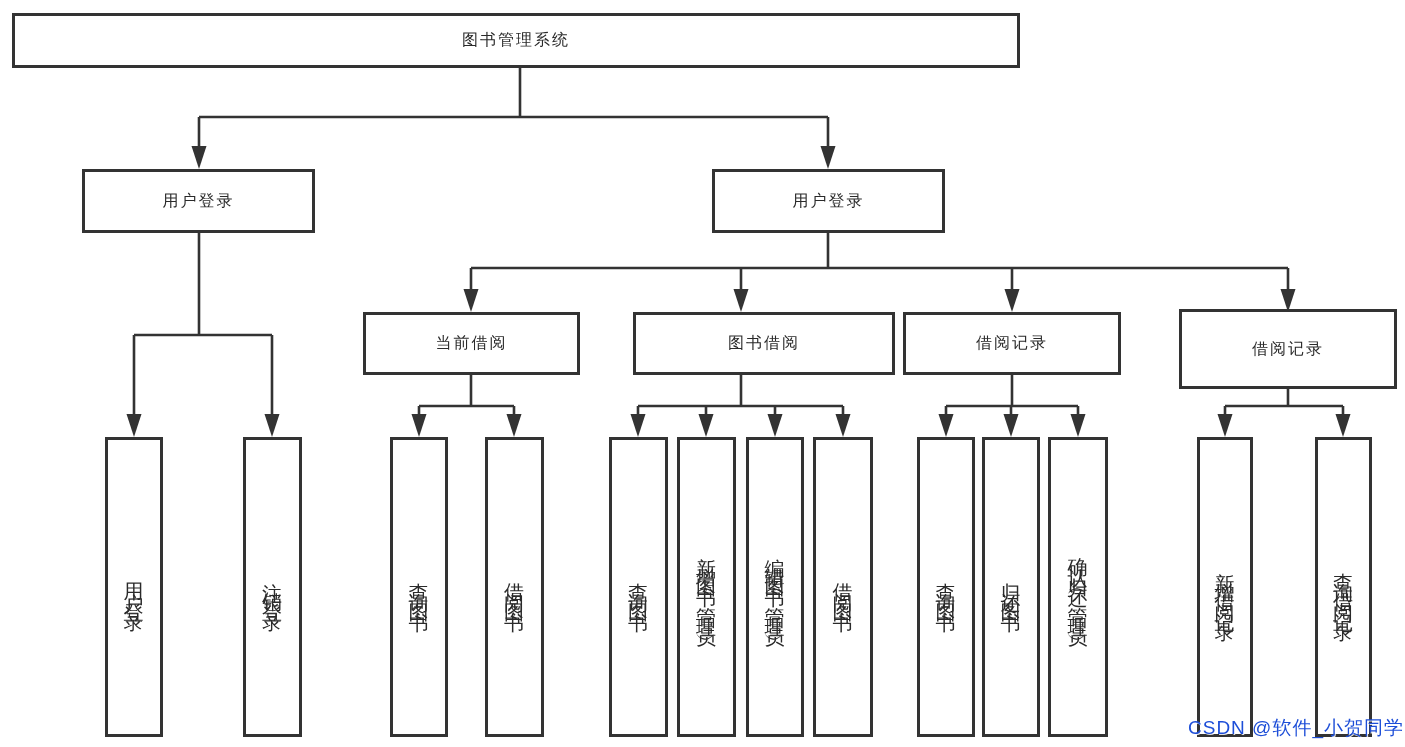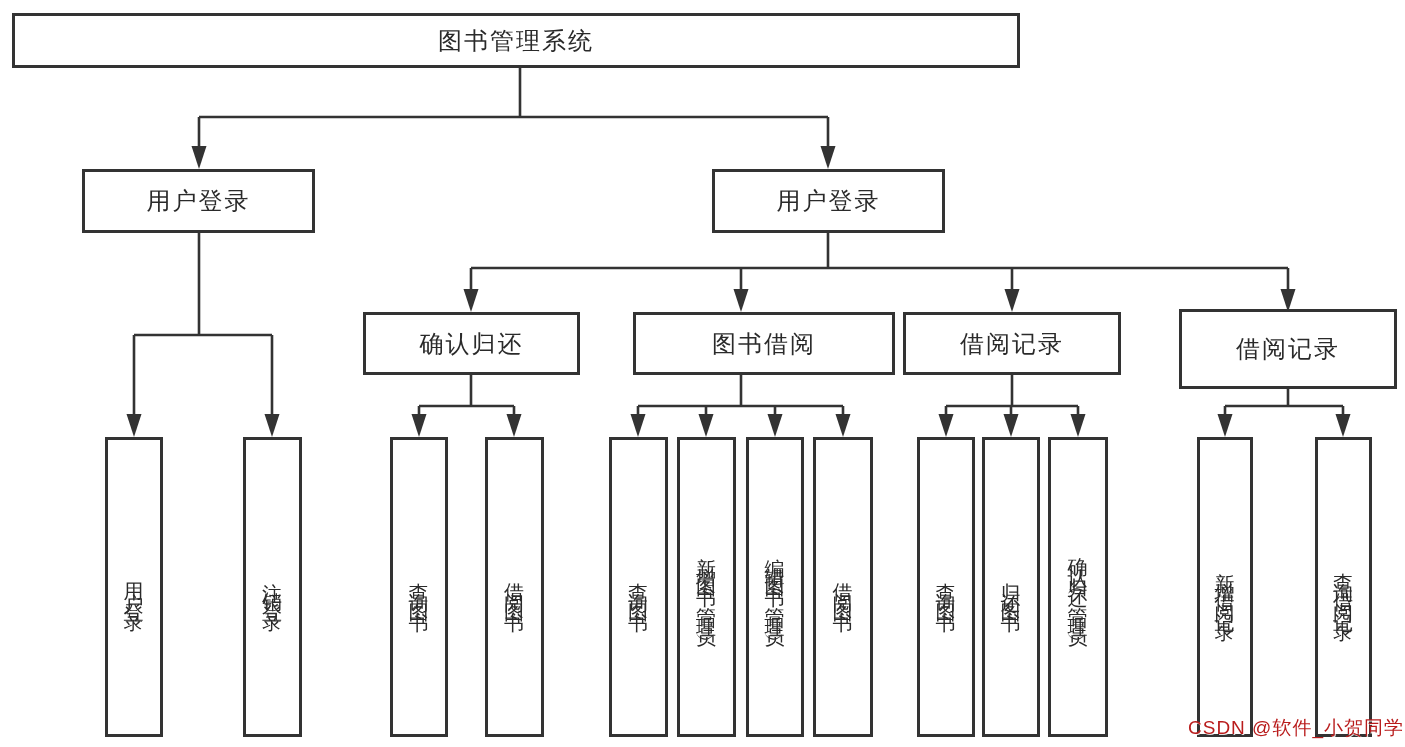--- a/index.html
+++ b/index.html
@@ -28,21 +28,21 @@
     position: absolute;
     box-sizing: border-box;
     background: #ffffff;
     border: 3px solid #333333;
     display: flex;
     align-items: center;
     justify-content: center;
     z-index: 2;
   }
   .node .hlabel {
-    font-size: 24px;
+    font-size: 16px;
     letter-spacing: 2px;
     white-space: nowrap;
   }
   .leaf {
     top: 437px;
     height: 300px;
   }
   .leaf .vlabel {
     writing-mode: vertical-rl;
     text-orientation: mixed;
@@ -51,21 +51,21 @@
     letter-spacing: 10px;
     white-space: nowrap;
   }
   .watermark {
     position: absolute;
     left: 1188px;
     top: 715px;
     z-index: 5;
     font-size: 19px;
     letter-spacing: 1px;
-    color: #b91c1c;
+    color: #1d4ed8;
     text-shadow: 1px 1px 0 rgba(255,255,255,0.85);
     white-space: nowrap;
   }
 </style>
 </head>
 <body>
 
 <div class="stage">
 
   <svg class="connectors" viewBox="0 0 1405 747" xmlns="http://www.w3.org/2000/svg">
@@ -137,21 +137,21 @@
   </div>
 
   <div class="node" style="left:82px; top:169px; width:233px; height:64px;">
     <span class="hlabel">用户登录</span>
   </div>
   <div class="node" style="left:712px; top:169px; width:233px; height:64px;">
     <span class="hlabel">用户登录</span>
   </div>
 
   <div class="node" style="left:363px; top:312px; width:217px; height:63px;">
-    <span class="hlabel">确认归还</span>
+    <span class="hlabel">当前借阅</span>
   </div>
   <div class="node" style="left:633px; top:312px; width:262px; height:63px;">
     <span class="hlabel">图书借阅</span>
   </div>
   <div class="node" style="left:903px; top:312px; width:218px; height:63px;">
     <span class="hlabel">借阅记录</span>
   </div>
   <div class="node" style="left:1179px; top:309px; width:218px; height:80px;">
     <span class="hlabel">借阅记录</span>
   </div>

